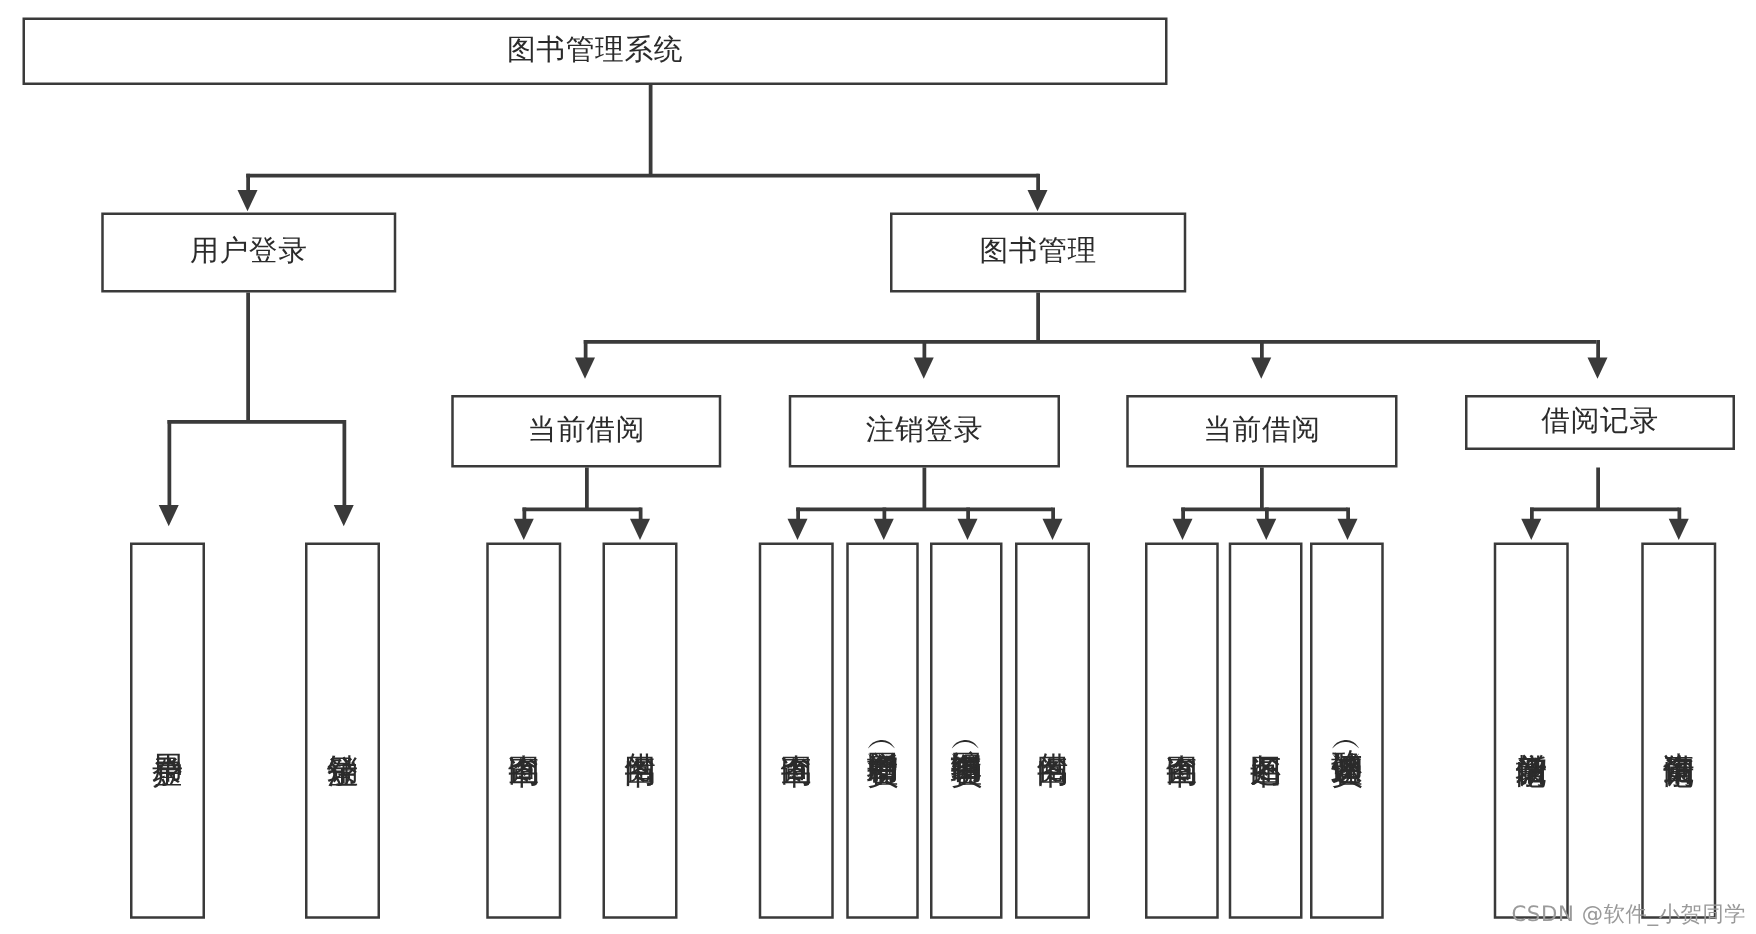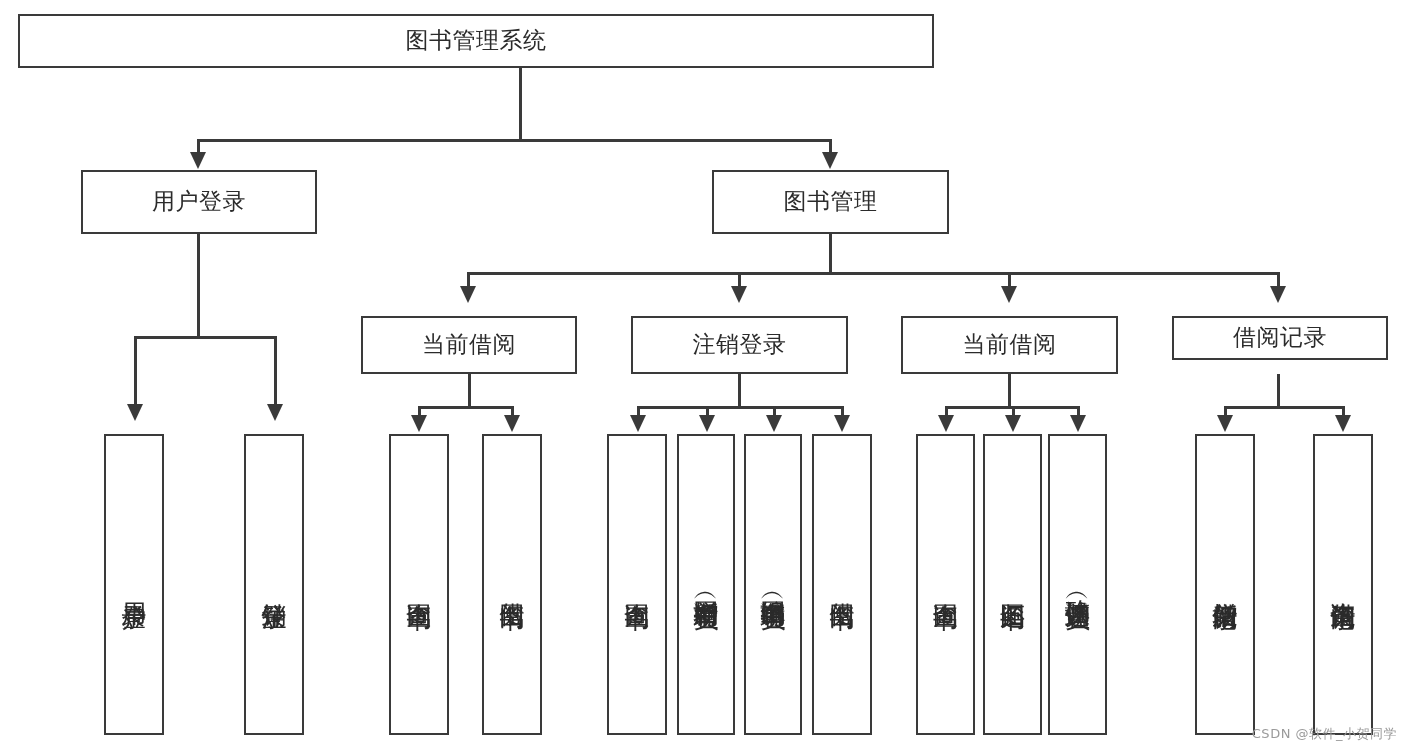--- a/index.html
+++ b/index.html
@@ -64,21 +64,21 @@
     width: 0;
     height: 0;
     border-left: 8px solid transparent;
     border-right: 8px solid transparent;
     border-top: 17px solid #3a3a3a;
   }
   #watermark {
     position: absolute;
     right: 8px;
     bottom: 4px;
-    font-size: 13px;
+    font-size: 17px;
     color: #9a9a9a;
     white-space: nowrap;
     letter-spacing: 0.5px;
   }
 </style>
 </head>
 <body>
 
 <div id="canvas">
 

